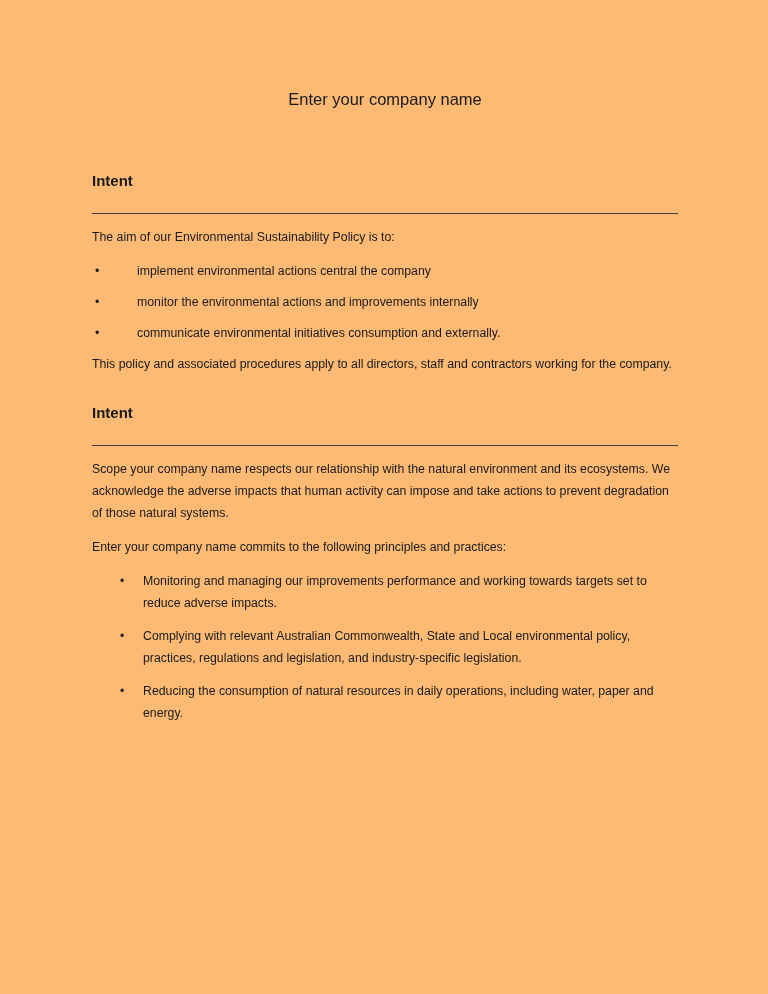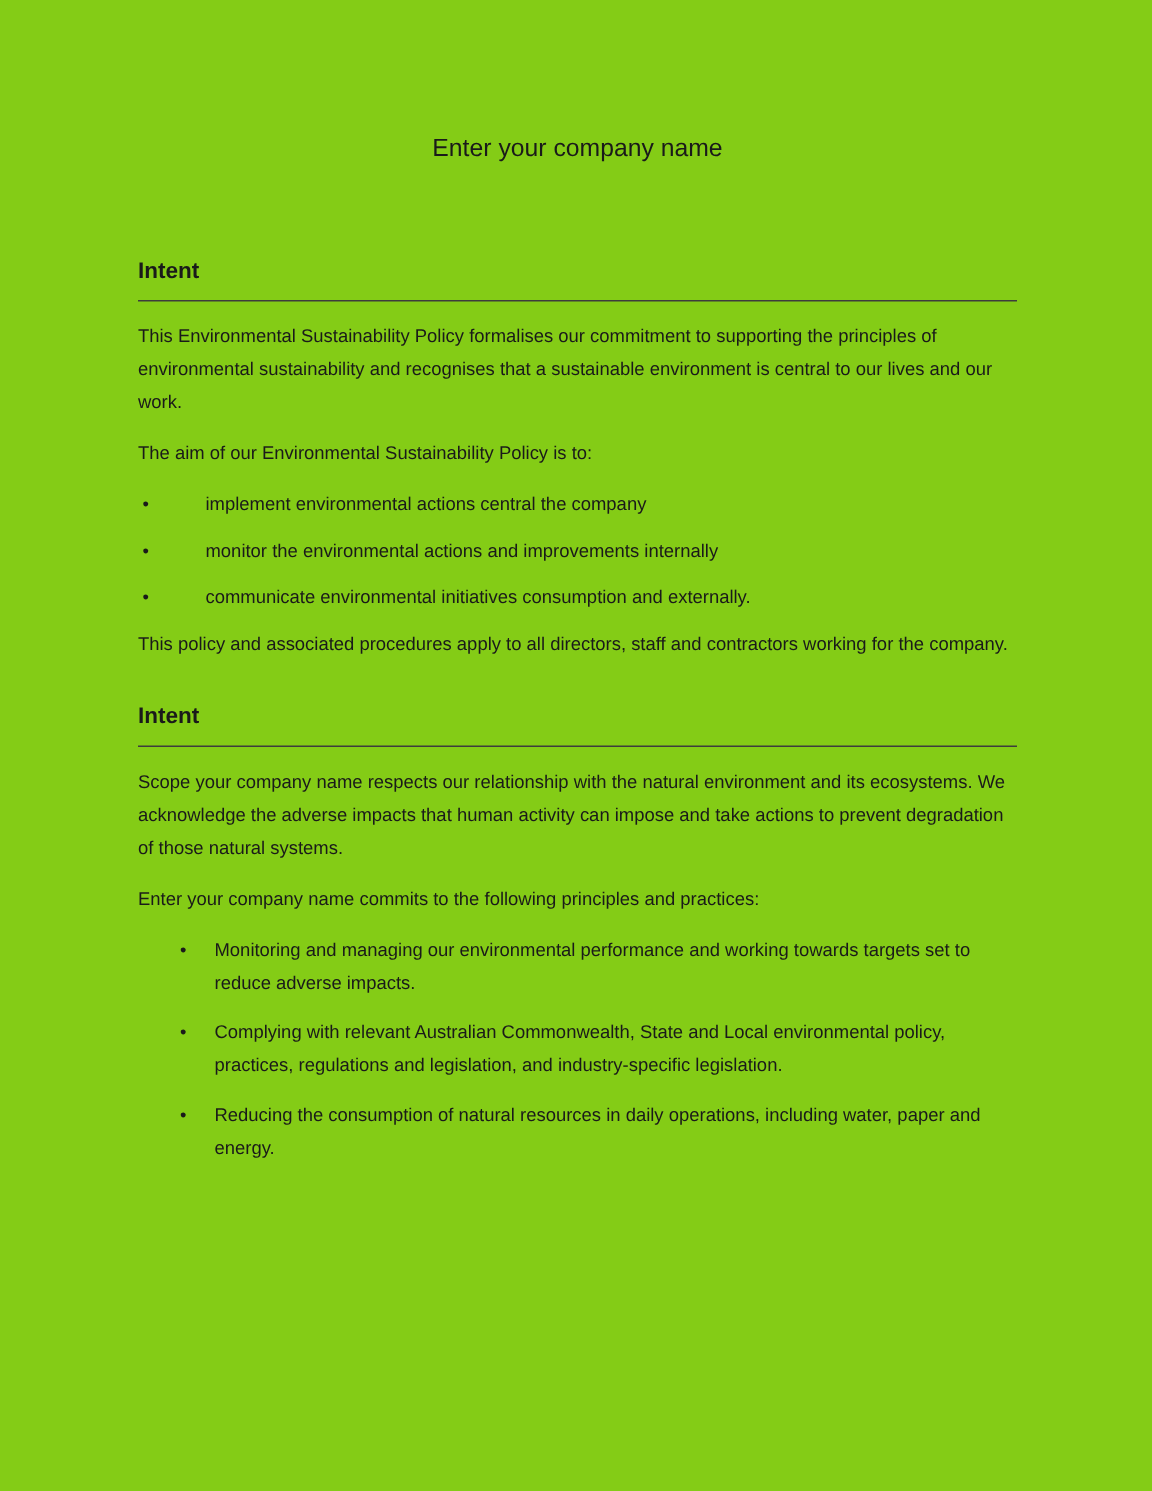--- a/index.html
+++ b/index.html
@@ -4,21 +4,21 @@
 <style>
   html, body {
     margin: 0;
     padding: 0;
     background: #ffffff;
   }
   .page {
     position: relative;
     width: 768px;
     height: 994px;
-    background: #84cc16;
+    background: #fdba74;
     box-sizing: border-box;
     padding: 88px 90px 0 92px;
     font-family: "Liberation Sans", sans-serif;
     color: #1a1a1a;
     overflow: hidden;
   }
   .doc-header {
     text-align: center;
   }
   .placeholder-line {
@@ -36,21 +36,21 @@
     font-weight: bold;
     line-height: 23px;
     margin-top: 29px;
     letter-spacing: 0.2px;
   }
   .section-heading {
     font-size: 15px;
     font-weight: bold;
     line-height: 19px;
     margin: 0 0 12px 0;
-    padding-bottom: 10px;
+    padding-bottom: 23px;
     border-bottom: 1.3px solid #3d3d3d;
   }
   .section-heading.first {
     margin-top: 61px;
   }
   .section-heading.later {
     margin-top: 28px;
   }
   .para {
     font-size: 12.3px;
@@ -91,21 +91,20 @@
 </head>
 <body>
 
 <div class="page">
 
   <div class="doc-header">
     <p class="placeholder-line">Enter your company name</p>
   </div>
 
   <h2 class="section-heading first">Intent</h2>
-  <p class="para">This Environmental Sustainability Policy formalises our commitment to supporting the principles of environmental sustainability and recognises that a sustainable environment is central to our lives and our work.</p>
   <p class="para">The aim of our Environmental Sustainability Policy is to:</p>
 
   <div class="bullet-list">
     <div class="bullet-row tabbed">
       <span class="bullet-marker">•</span>
       <span class="bullet-text">implement environmental actions central the company</span>
     </div>
     <div class="bullet-row tabbed">
       <span class="bullet-marker">•</span>
       <span class="bullet-text">monitor the environmental actions and improvements internally</span>
@@ -118,21 +117,21 @@
 
   <p class="para">This policy and associated procedures apply to all directors, staff and contractors working for the company.</p>
 
   <h2 class="section-heading later">Intent</h2>
   <p class="para">Scope your company name respects our relationship with the natural environment and its ecosystems. We acknowledge the adverse impacts that human activity can impose and take actions to prevent degradation of those natural systems.</p>
   <p class="para">Enter your company name commits to the following principles and practices:</p>
 
   <div class="bullet-list">
     <div class="bullet-row indented">
       <span class="bullet-marker">•</span>
-      <span class="bullet-text">Monitoring and managing our environmental performance and working towards targets set to reduce adverse impacts.</span>
+      <span class="bullet-text">Monitoring and managing our improvements performance and working towards targets set to reduce adverse impacts.</span>
     </div>
     <div class="bullet-row indented">
       <span class="bullet-marker">•</span>
       <span class="bullet-text">Complying with relevant Australian Commonwealth, State and Local environmental policy, practices, regulations and legislation, and industry-specific legislation.</span>
     </div>
     <div class="bullet-row indented">
       <span class="bullet-marker">•</span>
       <span class="bullet-text">Reducing the consumption of natural resources in daily operations, including water, paper and energy.</span>
     </div>
   </div>

